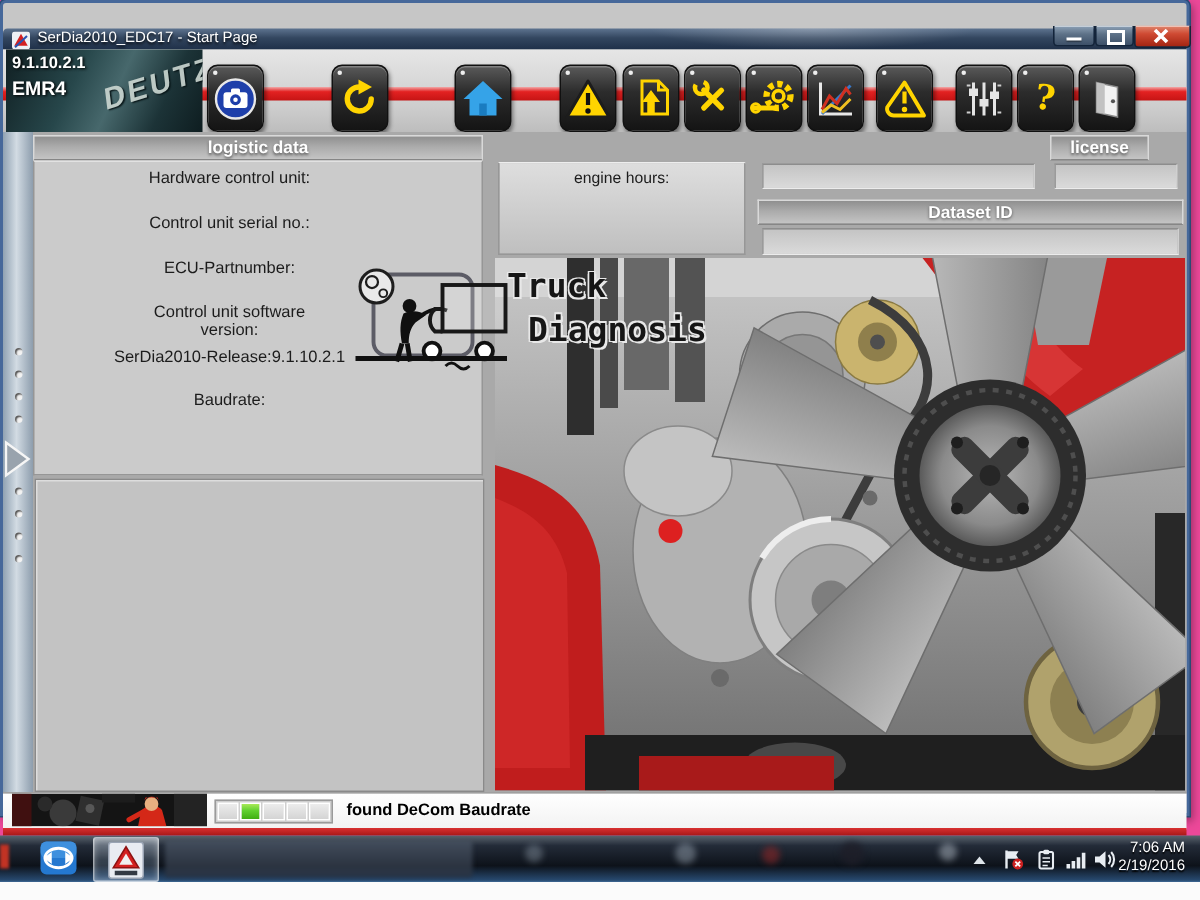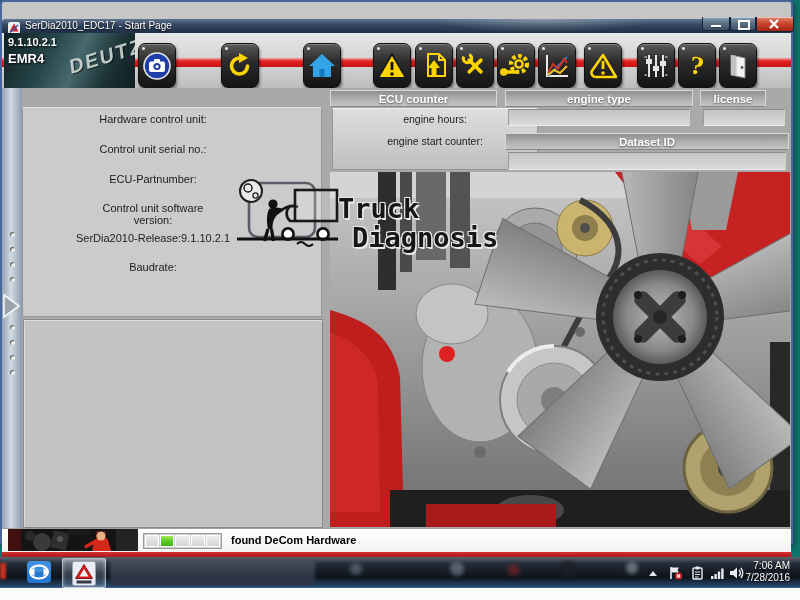--- a/index.html
+++ b/index.html
@@ -1,17 +1,17 @@
 <!DOCTYPE html>
 <html><head>
 <meta charset="utf-8">
 <style>
   html,body{margin:0;padding:0;}
   body{width:800px;height:600px;font-family:"Liberation Sans","DejaVu Sans",sans-serif;background:#fff;}
-  .screen{position:relative;width:800px;height:600px;background:#0f766e;overflow:hidden;}
+  .screen{position:relative;width:800px;height:600px;background:#ec4899;overflow:hidden;}
   .abs{position:absolute;}
 
   
   .app-window{left:0;top:17;width:789px;height:540px;border:2px solid #46689a;border-radius:4px 4px 0 0;
     background:#c6c6c6;box-shadow:0 0 0 1px #2a4a74, 2px 3px 6px rgba(0,0,0,.35);}
   .titlebar{left:2px;top:19px;width:789px;height:14px;border-radius:3px 3px 0 0;
     background:linear-gradient(180deg,#5d738f,#33465f 45%,#1f3049);}
   .titlebar .glass{left:430px;top:0;width:220px;height:14px;background:radial-gradient(ellipse at 50% 0%,rgba(255,255,255,.28),rgba(255,255,255,0) 70%);}
   .app-icon16{left:8px;top:20px;width:12px;height:12px;}
   .title-text{left:25px;top:19px;height:14px;line-height:14px;font-size:10px;color:#fff;text-shadow:0 1px 2px #000;}
@@ -48,30 +48,30 @@
     background:linear-gradient(#8f8f8f,#ababab 45%,#c4c4c4);border:1px solid #d9d9d9;border-bottom-color:#868686;
     text-shadow:0 1px 2px rgba(80,80,80,.95);box-sizing:border-box;}
   .panel-box{background:#cbcbcb;border:1px solid #969696;border-top-color:#e2e2e2;box-sizing:border-box;}
   .field-label{position:absolute;left:10px;width:240px;text-align:center;font-size:11px;color:#1c1c1c;}
   .pre{white-space:pre-line;}
   .sw-btn{left:24px;top:297px;width:296px;height:19px;font-size:11px;color:#101010;cursor:pointer;
     background:linear-gradient(#fefefe,#e0e0e0 45%,#c9c9c9);border:1px solid #767676;border-radius:2px;box-shadow:0 1px 1px rgba(255,255,255,.8);}
   .lower-box{left:23px;top:319px;width:298px;height:207px;background:#c3c3c3;border:1px solid #8a8a8a;
     box-shadow:inset 1px 1px 0 #ddd;}
   .ecu-box{left:332px;top:108px;width:163px;height:60px;background:linear-gradient(#dedede,#bfbfbf);
-    border:1px solid #979797;border-top-color:#eee;padding-left:41px;}
+    border:1px solid #979797;border-top-color:#eee;}
   .ecu-label{position:absolute;left:0;width:100%;text-align:center;font-size:10.5px;color:#1c1c1c;}
   .input-field{background:linear-gradient(#c4c4c4,#dadada);border-top:1px solid #8d8d8d;border-left:1px solid #9b9b9b;
     border-right:1px solid #d0d0d0;border-bottom:1px solid #ececec;box-sizing:border-box;font-size:11px;color:#222;padding:0 4px;}
 
   .engine-photo{left:330px;top:172px;width:460px;height:355px;}
   .watermark{left:235px;top:177px;width:260px;height:76px;}
   .wm-text{position:absolute;left:103px;top:0;font-family:"DejaVu Sans Mono","Liberation Mono",monospace;
-    font-weight:bold;font-size:27px;line-height:29px;color:#161616;letter-spacing:0px;
-    text-shadow:-1px -1px 0 #e8e8e8,1px -1px 0 #e8e8e8,-1px 1px 0 #e8e8e8,1.5px 1.5px 0 #e8e8e8;margin-top:17px;}
+    font-weight:bold;font-size:22px;line-height:29px;color:#161616;letter-spacing:0px;
+    text-shadow:-1px -1px 0 #e8e8e8,1px -1px 0 #e8e8e8,-1px 1px 0 #e8e8e8,1.5px 1.5px 0 #e8e8e8;}
   .wm-line2{margin-left:14px;}
 
   
   .statusbar{left:2px;top:528px;width:789px;height:24px;background:linear-gradient(#ffffff,#f2f2f2);border-top:1px solid #a0a0a0;}
   .status-photo{left:8px;top:529px;width:130px;height:22px;overflow:hidden;}
   .progress{left:143px;top:533px;width:79px;height:16px;border:1px solid #9a9a9a;background:#cfcfcf;display:flex;gap:1px;padding:1px;box-sizing:border-box;}
   .pcell{flex:1;background:linear-gradient(#ececec,#d4d4d4);border:1px solid #fff;}
   .pcell.on{background:linear-gradient(#a8e858,#5fd02e 45%,#3fae12);}
   .status-msg{left:231px;top:534px;font-size:11px;font-weight:bold;color:#000;}
   .red-bottom{left:2px;top:552px;width:789px;height:5px;background:linear-gradient(#d83030,#a81818);}
@@ -238,38 +238,36 @@
     <div class="dot" style="top:252px"></div>
     <div class="dot" style="top:267px"></div>
     <div class="dot" style="top:282px"></div>
   </div>
   <span class="abs tri-expander">
     <svg width="18" height="26" viewBox="0 0 18 26">
         <polygon points="1,2 16,13 1,24" fill="#99a3ad" stroke="#f6f6f6" stroke-width="1.6"></polygon>
       </svg>
   </span>
 
+  <div class="abs phead" style="left:22px;top:90px;width:300px">logistic data</div>
   <div class="abs panel-box" style="left:22px;top:107px;width:300px;height:210px">
     <div class="field-label" style="top:5px">Hardware control unit:</div>
     <div class="field-label" style="top:35px">Control unit serial no.:</div>
     <div class="field-label" style="top:65px">ECU-Partnumber:</div>
     <div class="field-label pre" style="top:94px">Control unit software
 version:</div>
     <div class="field-label" style="top:124px">SerDia2010-Release:9.1.10.2.1</div>
     <div class="field-label" style="top:153px">Baudrate:</div>
   </div>
   <div class="abs lower-box"></div>
 
-  <div class="abs phead" style="left:330px;top:90px;width:167px">ECU counter</div>
   <div class="abs ecu-box">
     <div class="ecu-label" style="top:4px">engine hours:</div>
-    <div class="ecu-label" style="top:26px">engine start counter:</div>
-  </div>
-
-  <div class="abs phead" style="left:505px;top:90px;width:188px">engine type</div>
+  </div>
+
   <div class="abs input-field" style="left:508px;top:109px;width:182px;height:17px"></div>
   <div class="abs phead" style="left:700px;top:90px;width:66px">license</div>
   <div class="abs input-field" style="left:703px;top:109px;width:82px;height:17px"></div>
   <div class="abs phead" style="left:505px;top:133px;width:284px">Dataset ID</div>
   <div class="abs input-field" style="left:508px;top:152px;width:278px;height:18px"></div>
 
   <div class="abs engine-photo">
     <svg width="460" height="355" viewBox="0 0 460 355">
       <defs>
         <linearGradient id="ebg" x1="0" y1="0" x2="0" y2="1">
@@ -383,21 +381,21 @@
       <rect x="108" y="0" width="22" height="22" fill="#232323"></rect>
     </svg>
   </div>
   <div class="abs progress">
     <div class="pcell"></div>
     <div class="pcell on"></div>
     <div class="pcell"></div>
     <div class="pcell"></div>
     <div class="pcell"></div>
   </div>
-  <div class="abs status-msg">found DeCom Hardware</div>
+  <div class="abs status-msg">found DeCom Baudrate</div>
   <div class="abs red-bottom"></div>
 
   <div class="abs taskbar"></div>
   <div class="abs tb-start-frag"></div>
   <div class="abs task-item tv-item">
     <svg width="26" height="24" viewBox="0 0 26 24">
       <rect x="1" y="1" width="24" height="22" rx="4" fill="#2478d0"></rect>
       <rect x="1" y="1" width="24" height="11" rx="4" fill="#4a9ae4" opacity=".7"></rect>
       <ellipse cx="13" cy="12" rx="9" ry="6.5" fill="none" stroke="#fff" stroke-width="2"></ellipse>
       <polygon points="3,12 8.5,8 8.5,16" fill="#fff"></polygon>
@@ -446,17 +444,17 @@
       </svg>
   </span>
   <span class="abs tray-ic" style="left:729px">
     <svg width="15" height="14" viewBox="0 0 15 14">
         <polygon points="1,5 4,5 8,1.5 8,12.5 4,9 1,9" fill="#e8edf2"></polygon>
         <path d="M10,4 A4.5,4.5 0 0 1 10,10 M11.8,2 A7.5,7.5 0 0 1 11.8,12" stroke="#e8edf2" stroke-width="1.4" fill="none"></path>
       </svg>
   </span>
   <div class="abs clock">
     <div>7:06 AM</div>
-    <div>7/28/2016</div>
+    <div>2/19/2016</div>
   </div>
 
   <div class="abs bottom-strip"></div>
 </div>
 
 </body></html>

